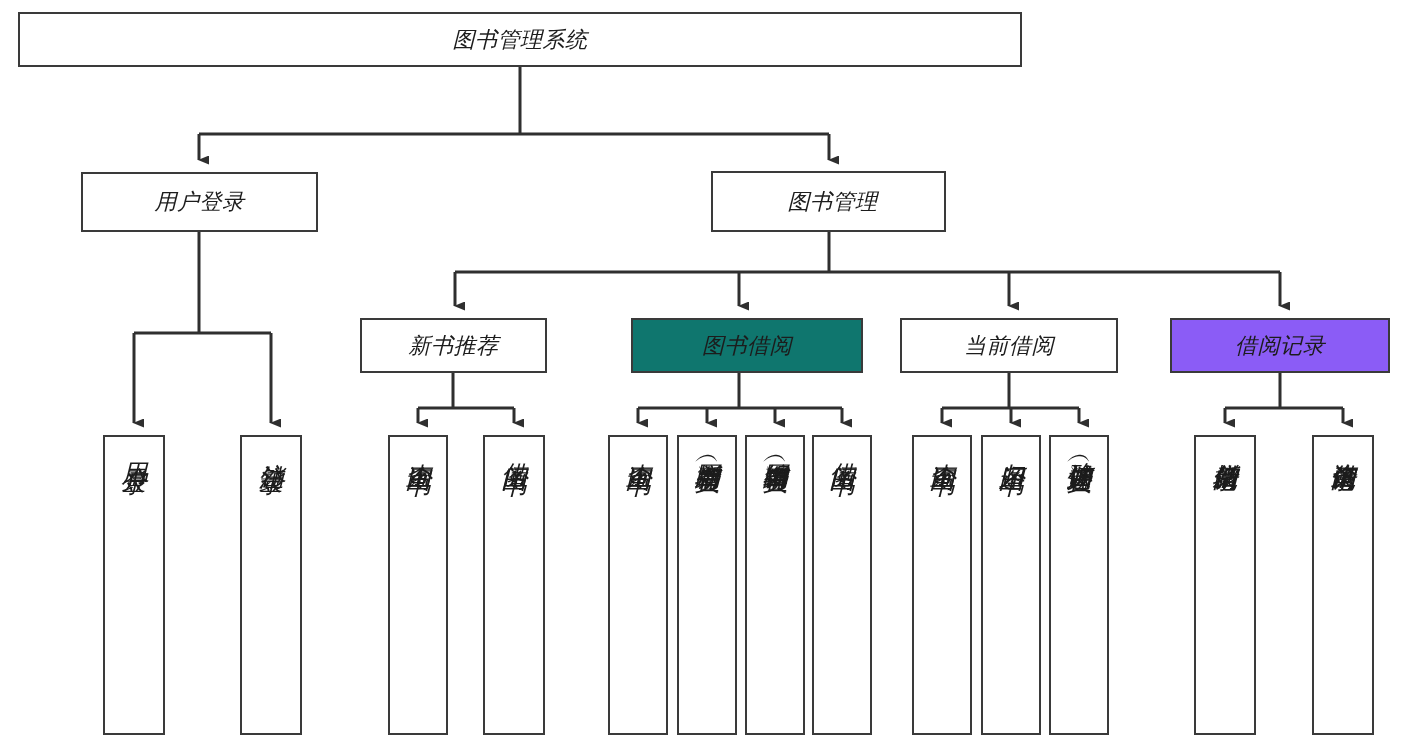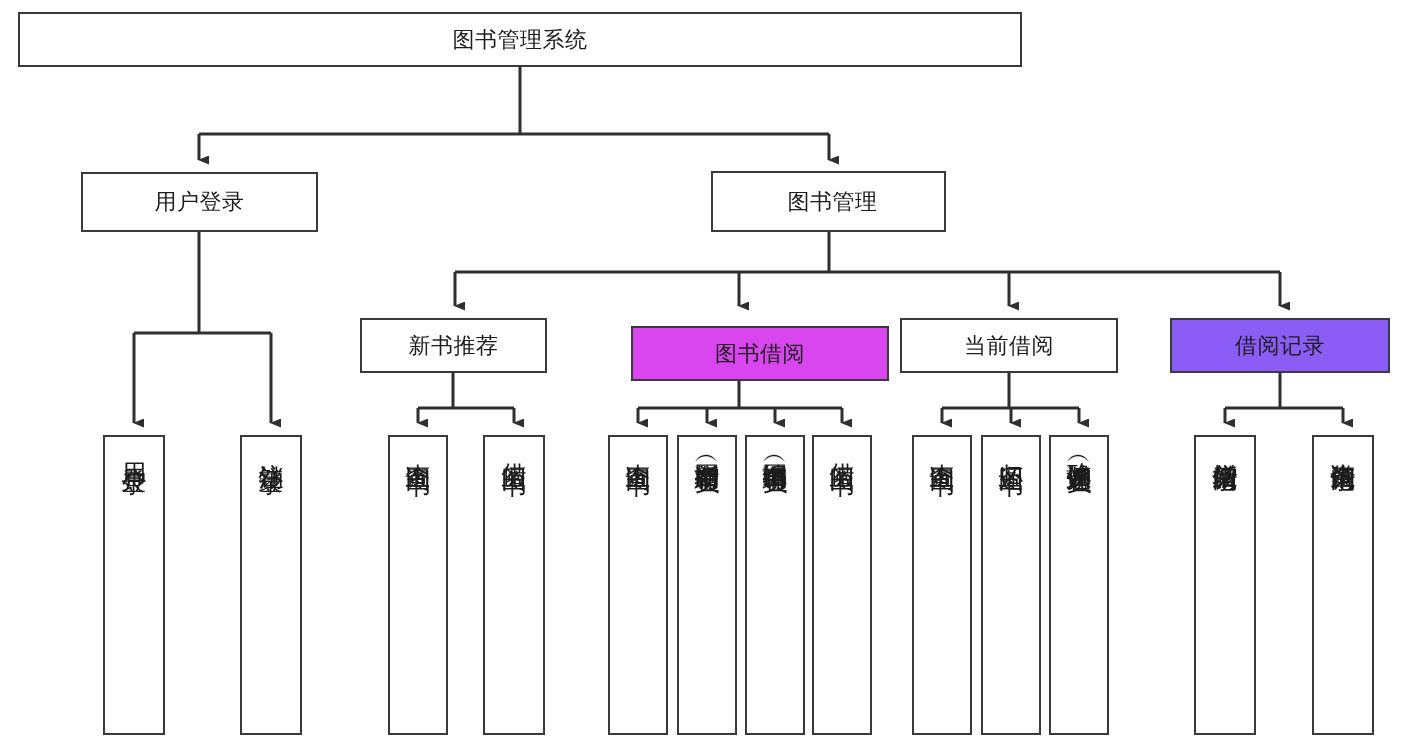--- a/index.html
+++ b/index.html
@@ -28,20 +28,21 @@
   }
   .node {
     position: absolute;
     box-sizing: border-box;
     background: #ffffff;
     border: 2px solid #8b5cf6;
     display: flex;
     align-items: center;
     justify-content: center;
     color: #1c1c1c;
+    font-style: italic;
   }
   .node-label {
     display: block;
     text-align: center;
     line-height: 1.18;
     letter-spacing: 0.5px;
   }
   .node.horiz .node-label {
     font-size: 22px;
     writing-mode: horizontal-tb;
@@ -120,21 +121,21 @@
       </div>
       <div class="node horiz" style="left: 81px; top: 172px; width: 237px; height: 60px; border-color: rgb(58, 58, 58); background: rgb(255, 255, 255);">
         <span class="node-label">用户登录</span>
       </div>
       <div class="node horiz" style="left: 711px; top: 171px; width: 235px; height: 61px; border-color: rgb(58, 58, 58); background: rgb(255, 255, 255); padding-left: 8px;">
         <span class="node-label">图书管理</span>
       </div>
       <div class="node horiz" style="left: 360px; top: 318px; width: 187px; height: 55px; border-color: rgb(58, 58, 58); background: rgb(255, 255, 255);">
         <span class="node-label">新书推荐</span>
       </div>
-      <div class="node horiz" style="left: 631px; top: 318px; width: 258px; height: 55px; border-color: rgb(58, 58, 58); background: #d946ef; margin-top: 8px;">
+      <div class="node horiz" style="left: 631px; top: 318px; width: 232px; height: 55px; border-color: rgb(58, 58, 58); background: #0f766e;">
         <span class="node-label">图书借阅</span>
       </div>
       <div class="node horiz" style="left: 900px; top: 318px; width: 218px; height: 55px; border-color: rgb(58, 58, 58); background: rgb(255, 255, 255); justify-content: center;">
         <span class="node-label">当前借阅</span>
       </div>
       <div class="node horiz" style="left: 1170px; top: 318px; width: 220px; height: 55px; border-color: rgb(58, 58, 58); background: #8b5cf6;">
         <span class="node-label">借阅记录</span>
       </div>
       <div class="node vert" style="left: 103px; top: 435px; width: 62px; height: 300px; border-color: rgb(58, 58, 58); background: rgb(255, 255, 255);">
         <span class="node-label">用户登录</span>

